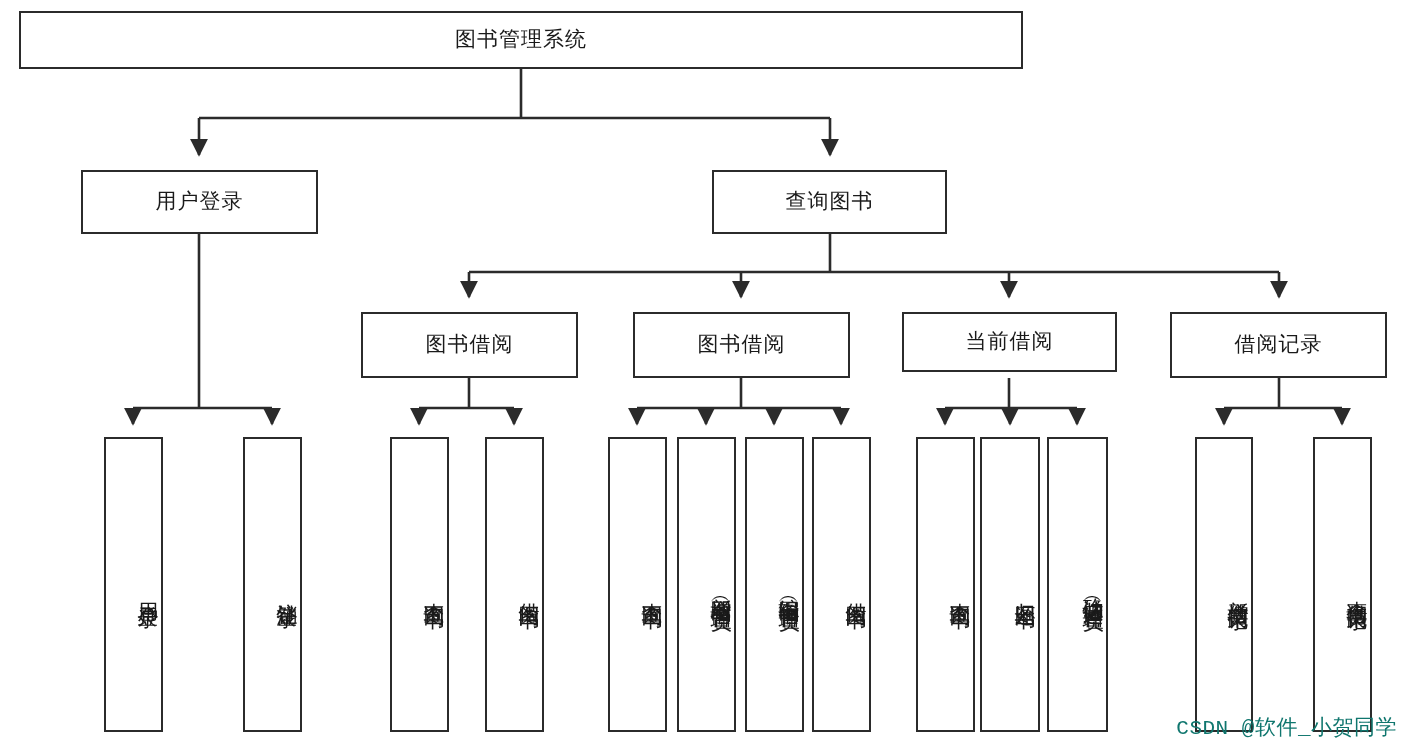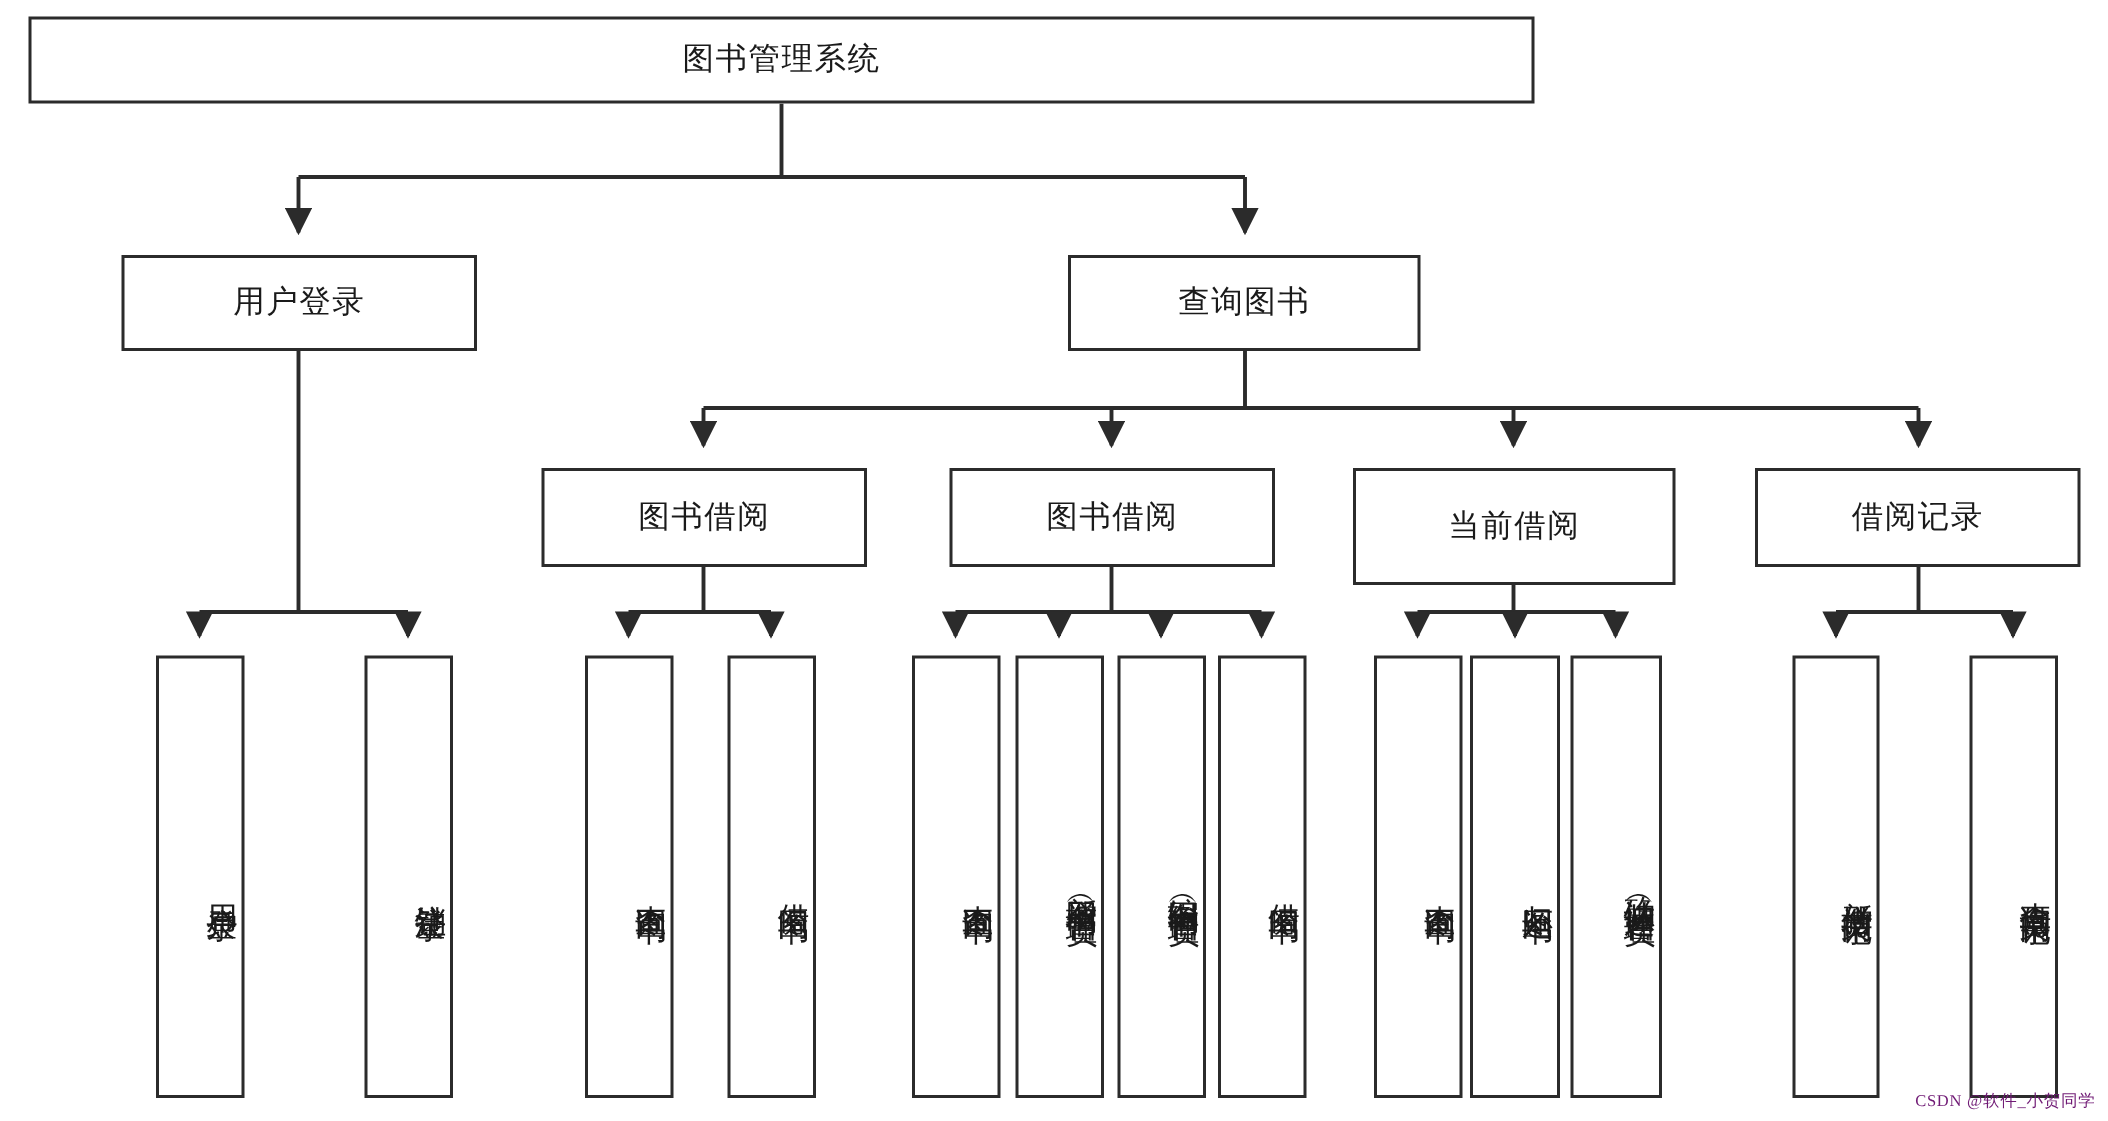--- a/index.html
+++ b/index.html
@@ -56,25 +56,25 @@
     text-orientation: upright;
     display: block;
   }
   .root {
     font-size: 22px;
   }
   .watermark {
     position: absolute;
     right: 8px;
     bottom: 6px;
-    font-size: 11px;
-    color: #701a75;
+    font-size: 21px;
+    color: #0f766e;
     letter-spacing: 0.5px;
     white-space: nowrap;
-    font-family: Liberation Serif, serif;
+    font-family: Liberation Mono, monospace;
   }
 </style>
 </head>
 <body>
 
 <div id="canvas">
 
   <svg id="wires" viewBox="0 0 1405 747" xmlns="http://www.w3.org/2000/svg">
     <defs>
       <marker id="arrow" viewBox="0 0 10 10" refX="9" refY="5" markerWidth="7" markerHeight="7" orient="auto-start-reverse">
@@ -135,21 +135,21 @@
   <div class="node horiz" style="left:712px; top:170px; width:235px; height:64px;">
     <span>查询图书</span>
   </div>
 
   <div class="node horiz" style="left:361px; top:312px; width:217px; height:66px;">
     <span>图书借阅</span>
   </div>
   <div class="node horiz" style="left:633px; top:312px; width:217px; height:66px;text-align:center;">
     <span>图书借阅</span>
   </div>
-  <div class="node horiz" style="left:902px; top:312px; width:215px; height:78px;">
+  <div class="node horiz" style="left:902px; top:312px; width:215px; height:60px;">
     <span>当前借阅</span>
   </div>
   <div class="node horiz" style="left:1170px; top:312px; width:217px; height:66px;justify-content:center;">
     <span>借阅记录</span>
   </div>
 
   <div class="node vert" style="left:104px; top:437px; width:59px; height:295px;">
     <span class="vtext">用户登录</span>
   </div>
   <div class="node vert" style="left:243px; top:437px; width:59px; height:295px;">

